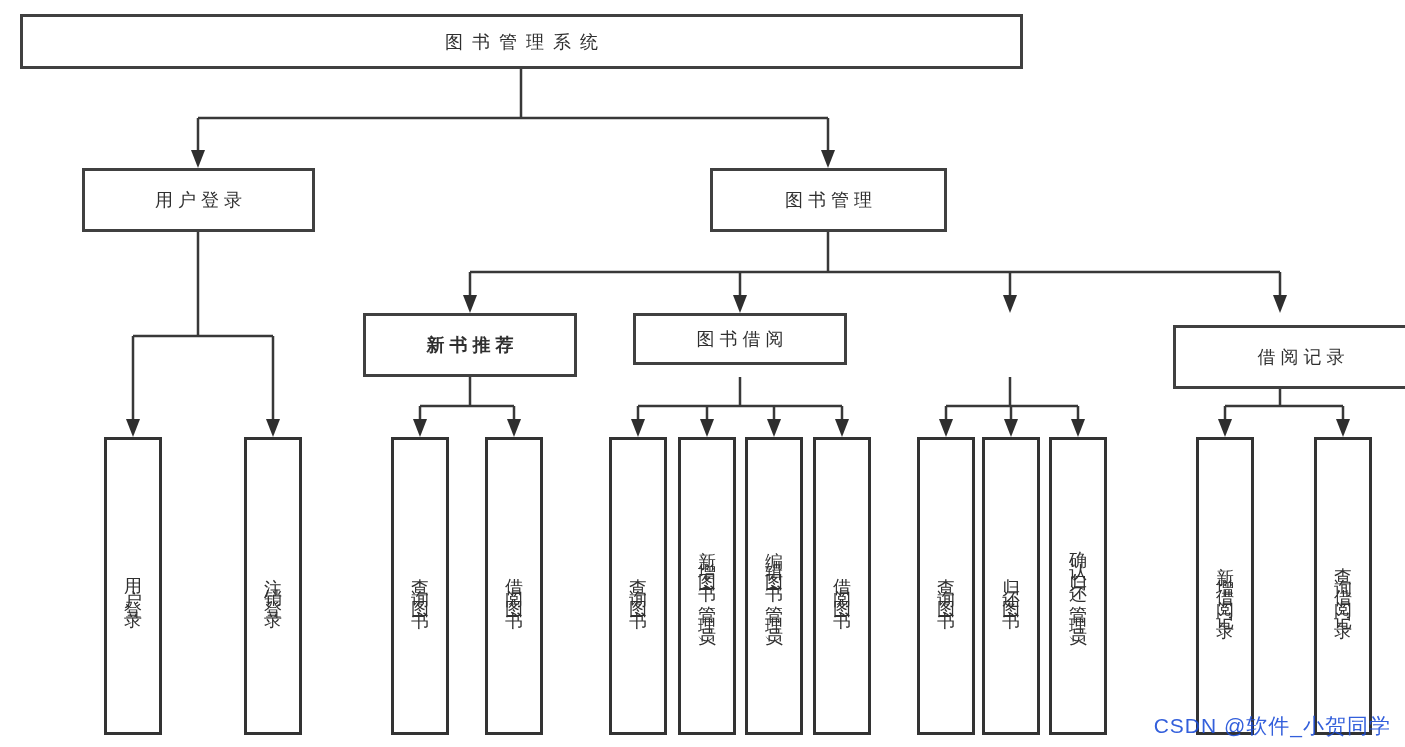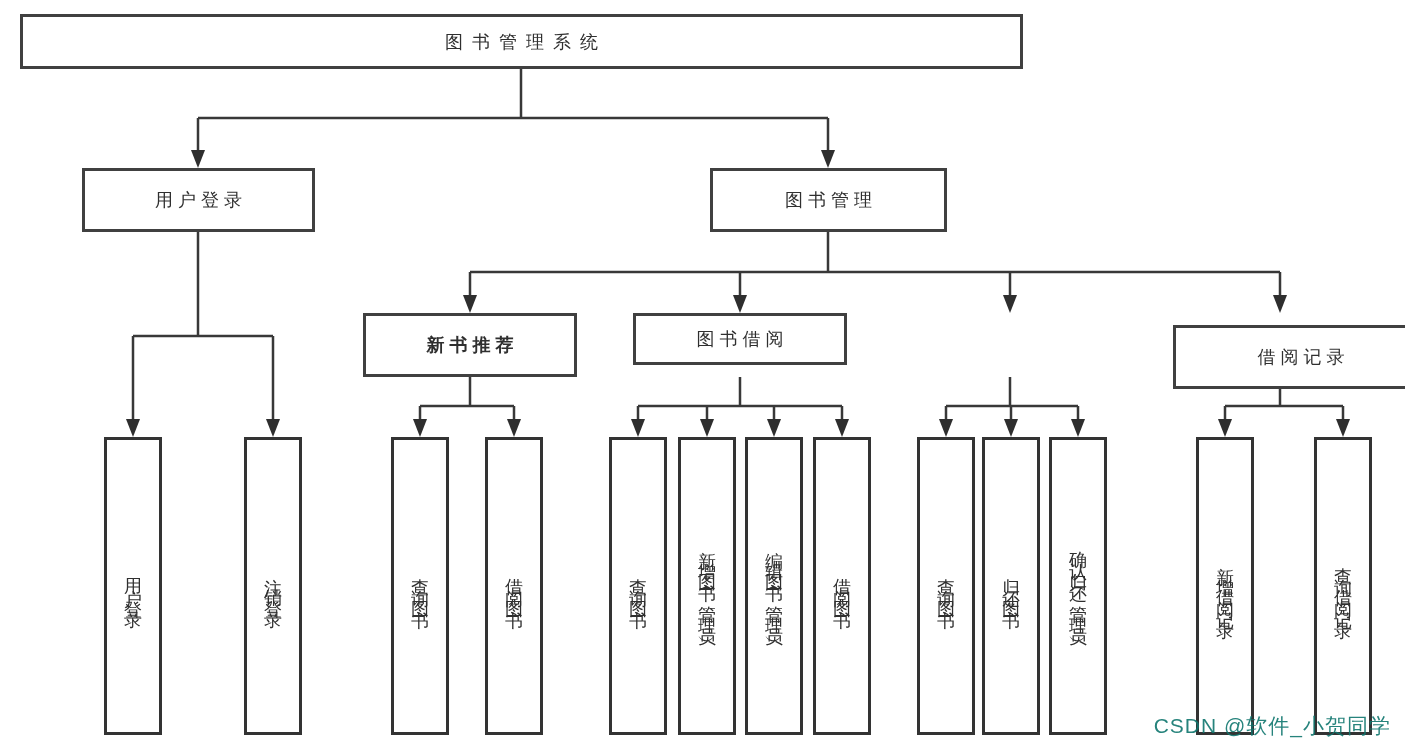--- a/index.html
+++ b/index.html
@@ -55,21 +55,21 @@
     letter-spacing: 11px;
     line-height: 1;
     max-height: 282px;
   }
   .watermark {
     position: absolute;
     top: 712px;
     right: 14px;
     font-size: 21px;
     letter-spacing: 1px;
-    color: #0f766e;
+    color: #1d4ed8;
     opacity: 0.9;
     z-index: 5;
     white-space: nowrap;
   }
 </style>
 </head>
 <body>
 
 <div class="canvas">
 

